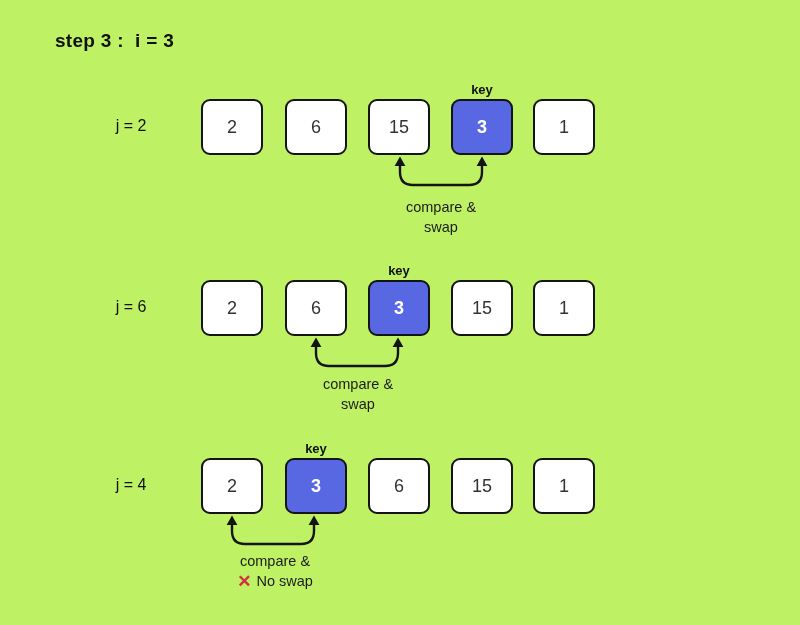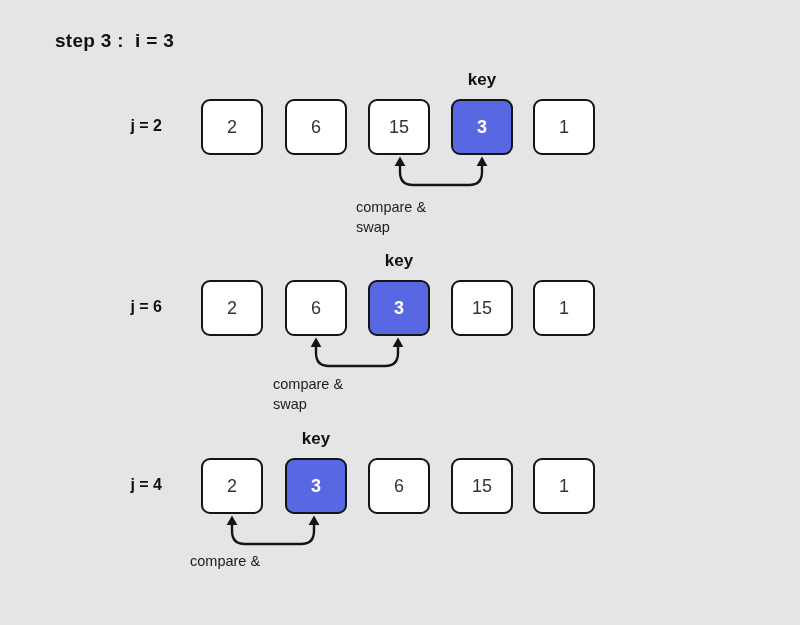--- a/index.html
+++ b/index.html
@@ -3,56 +3,56 @@
 <meta charset="utf-8">
 <style>
   html,body{margin:0;padding:0;}
   body{
     font-family:"Liberation Sans",sans-serif;
     background:#ffffff;
   }
   .stage{
     position:relative;
     width:800px;height:625px;
-    background:#e5e5e5;
+    background:#bef264;
     overflow:hidden;
   }
   .title{
     position:absolute;left:55px;top:30px;
     font-size:19px;font-weight:700;color:#111;
     white-space:pre;letter-spacing:.3px;
   }
   .jlabel{
-    position:absolute;width:62px;text-align:right;
-    font-size:16px;font-weight:700;color:#111;
+    position:absolute;width:62px;text-align:center;
+    font-size:16px;font-weight:400;color:#111;
     white-space:pre;
   }
   .keylabel{
     position:absolute;width:62px;text-align:center;
-    font-size:17px;font-weight:700;color:#111;
+    font-size:13px;font-weight:700;color:#111;margin-top:12px;
   }
   .box{
     position:absolute;width:58px;height:52px;
     border:2px solid #141414;border-radius:9px;
     background:#ffffff;
     display:flex;align-items:center;justify-content:center;
     font-size:18px;color:#333333;
   }
   .box.keybox{
     background:#5868E3;
     border-color:#141414;
     color:#ffffff;font-weight:700;
   }
   
   .c0{left:201px}.c1{left:285px}.c2{left:368px}.c3{left:451px}.c4{left:533px}
   
   .r0{top:99px}.r1{top:280px}.r2{top:458px}
   .arrow{position:absolute;}
   .caption{
-    position:absolute;width:170px;text-align:left;
+    position:absolute;width:170px;text-align:center;
     font-size:14.5px;color:#1c1c1c;line-height:20px;
   }
   .xmark{
     color:#D32F3E;font-weight:700;font-size:17px;
     margin-right:5px;position:relative;top:1px;
   }
 </style>
 </head>
 <body>
 
@@ -145,16 +145,17 @@
       </div>
 
     <svg class="arrow" style="left:222px;top:515px" width="102" height="38" viewBox="0 0 102 38">
       <path d="M10,7 L10,16 Q10,29 23,29 L79,29 Q92,29 92,16 L92,7" fill="none" stroke="#141414" stroke-width="2.4"></path>
       <path d="M10,0.5 L4.6,10 L15.4,10 Z" fill="#141414"></path>
       <path d="M92,0.5 L86.6,10 L97.4,10 Z" fill="#141414"></path>
     </svg>
 
     <div class="caption" style="left:190px;top:551px">
       <div>compare &amp;</div>
+      <div><span class="xmark">✕</span><span>No swap</span></div>
     </div>
   </div>
 
 </div>
 
 </body></html>

